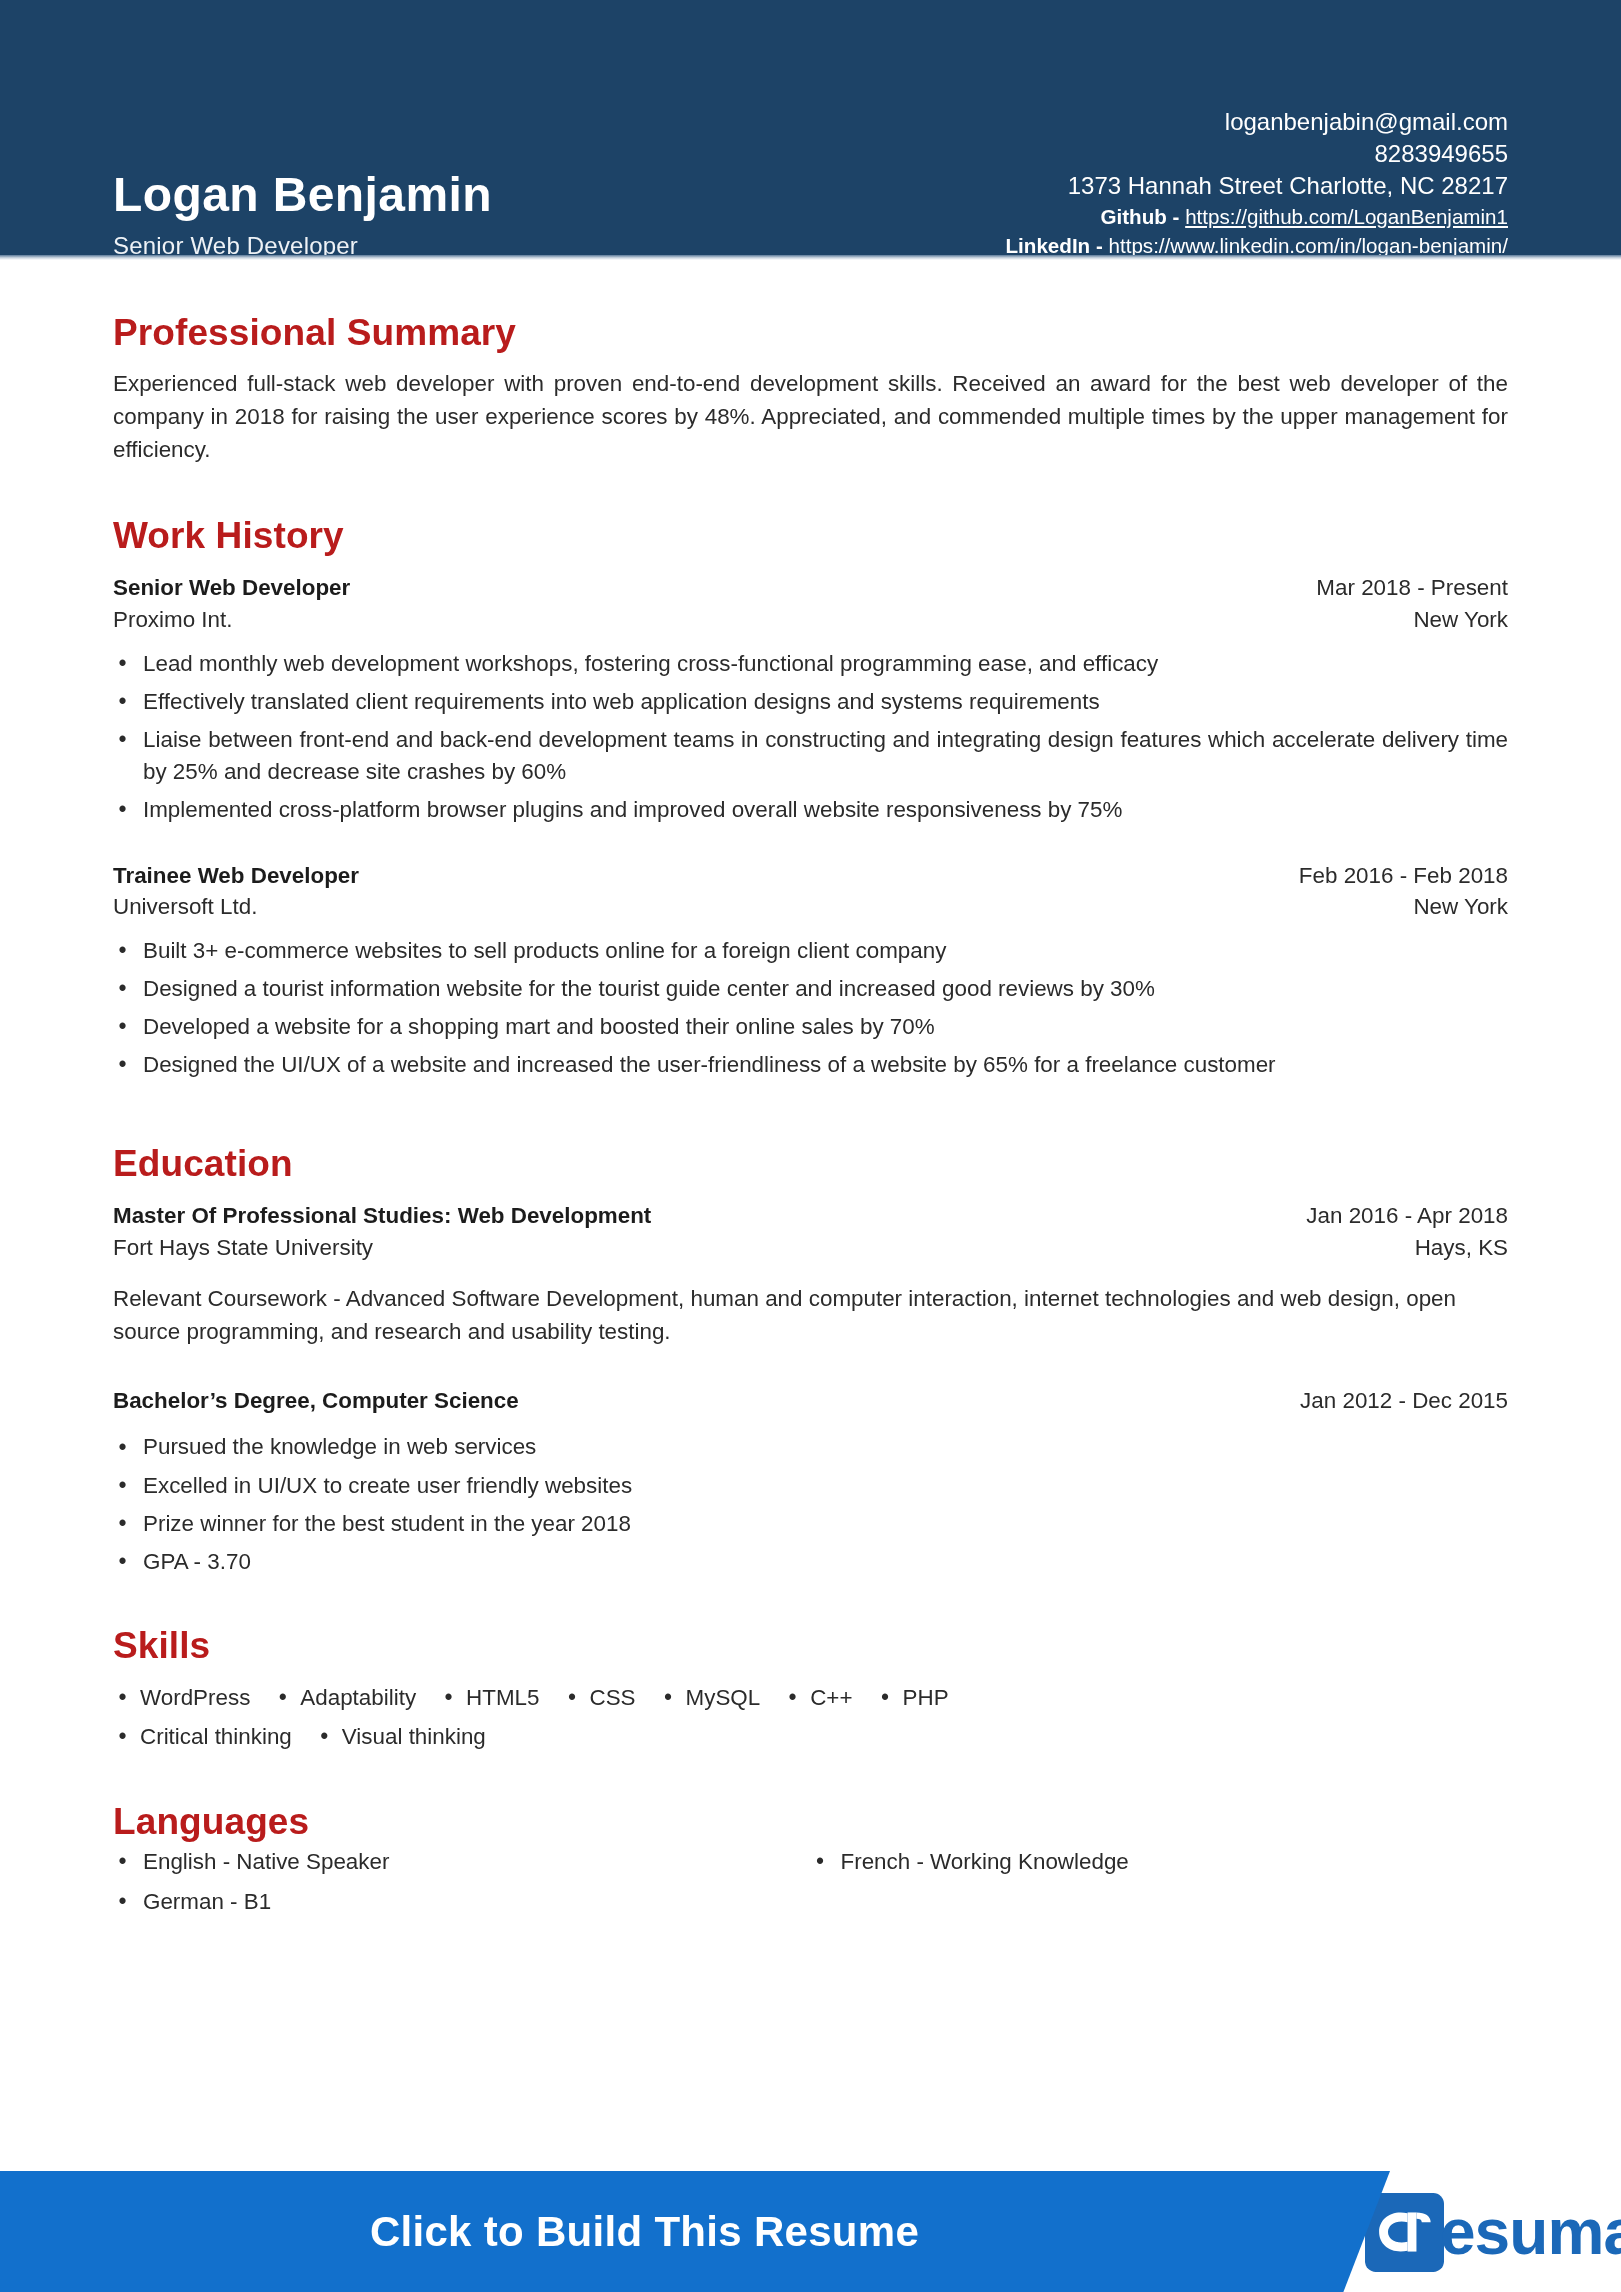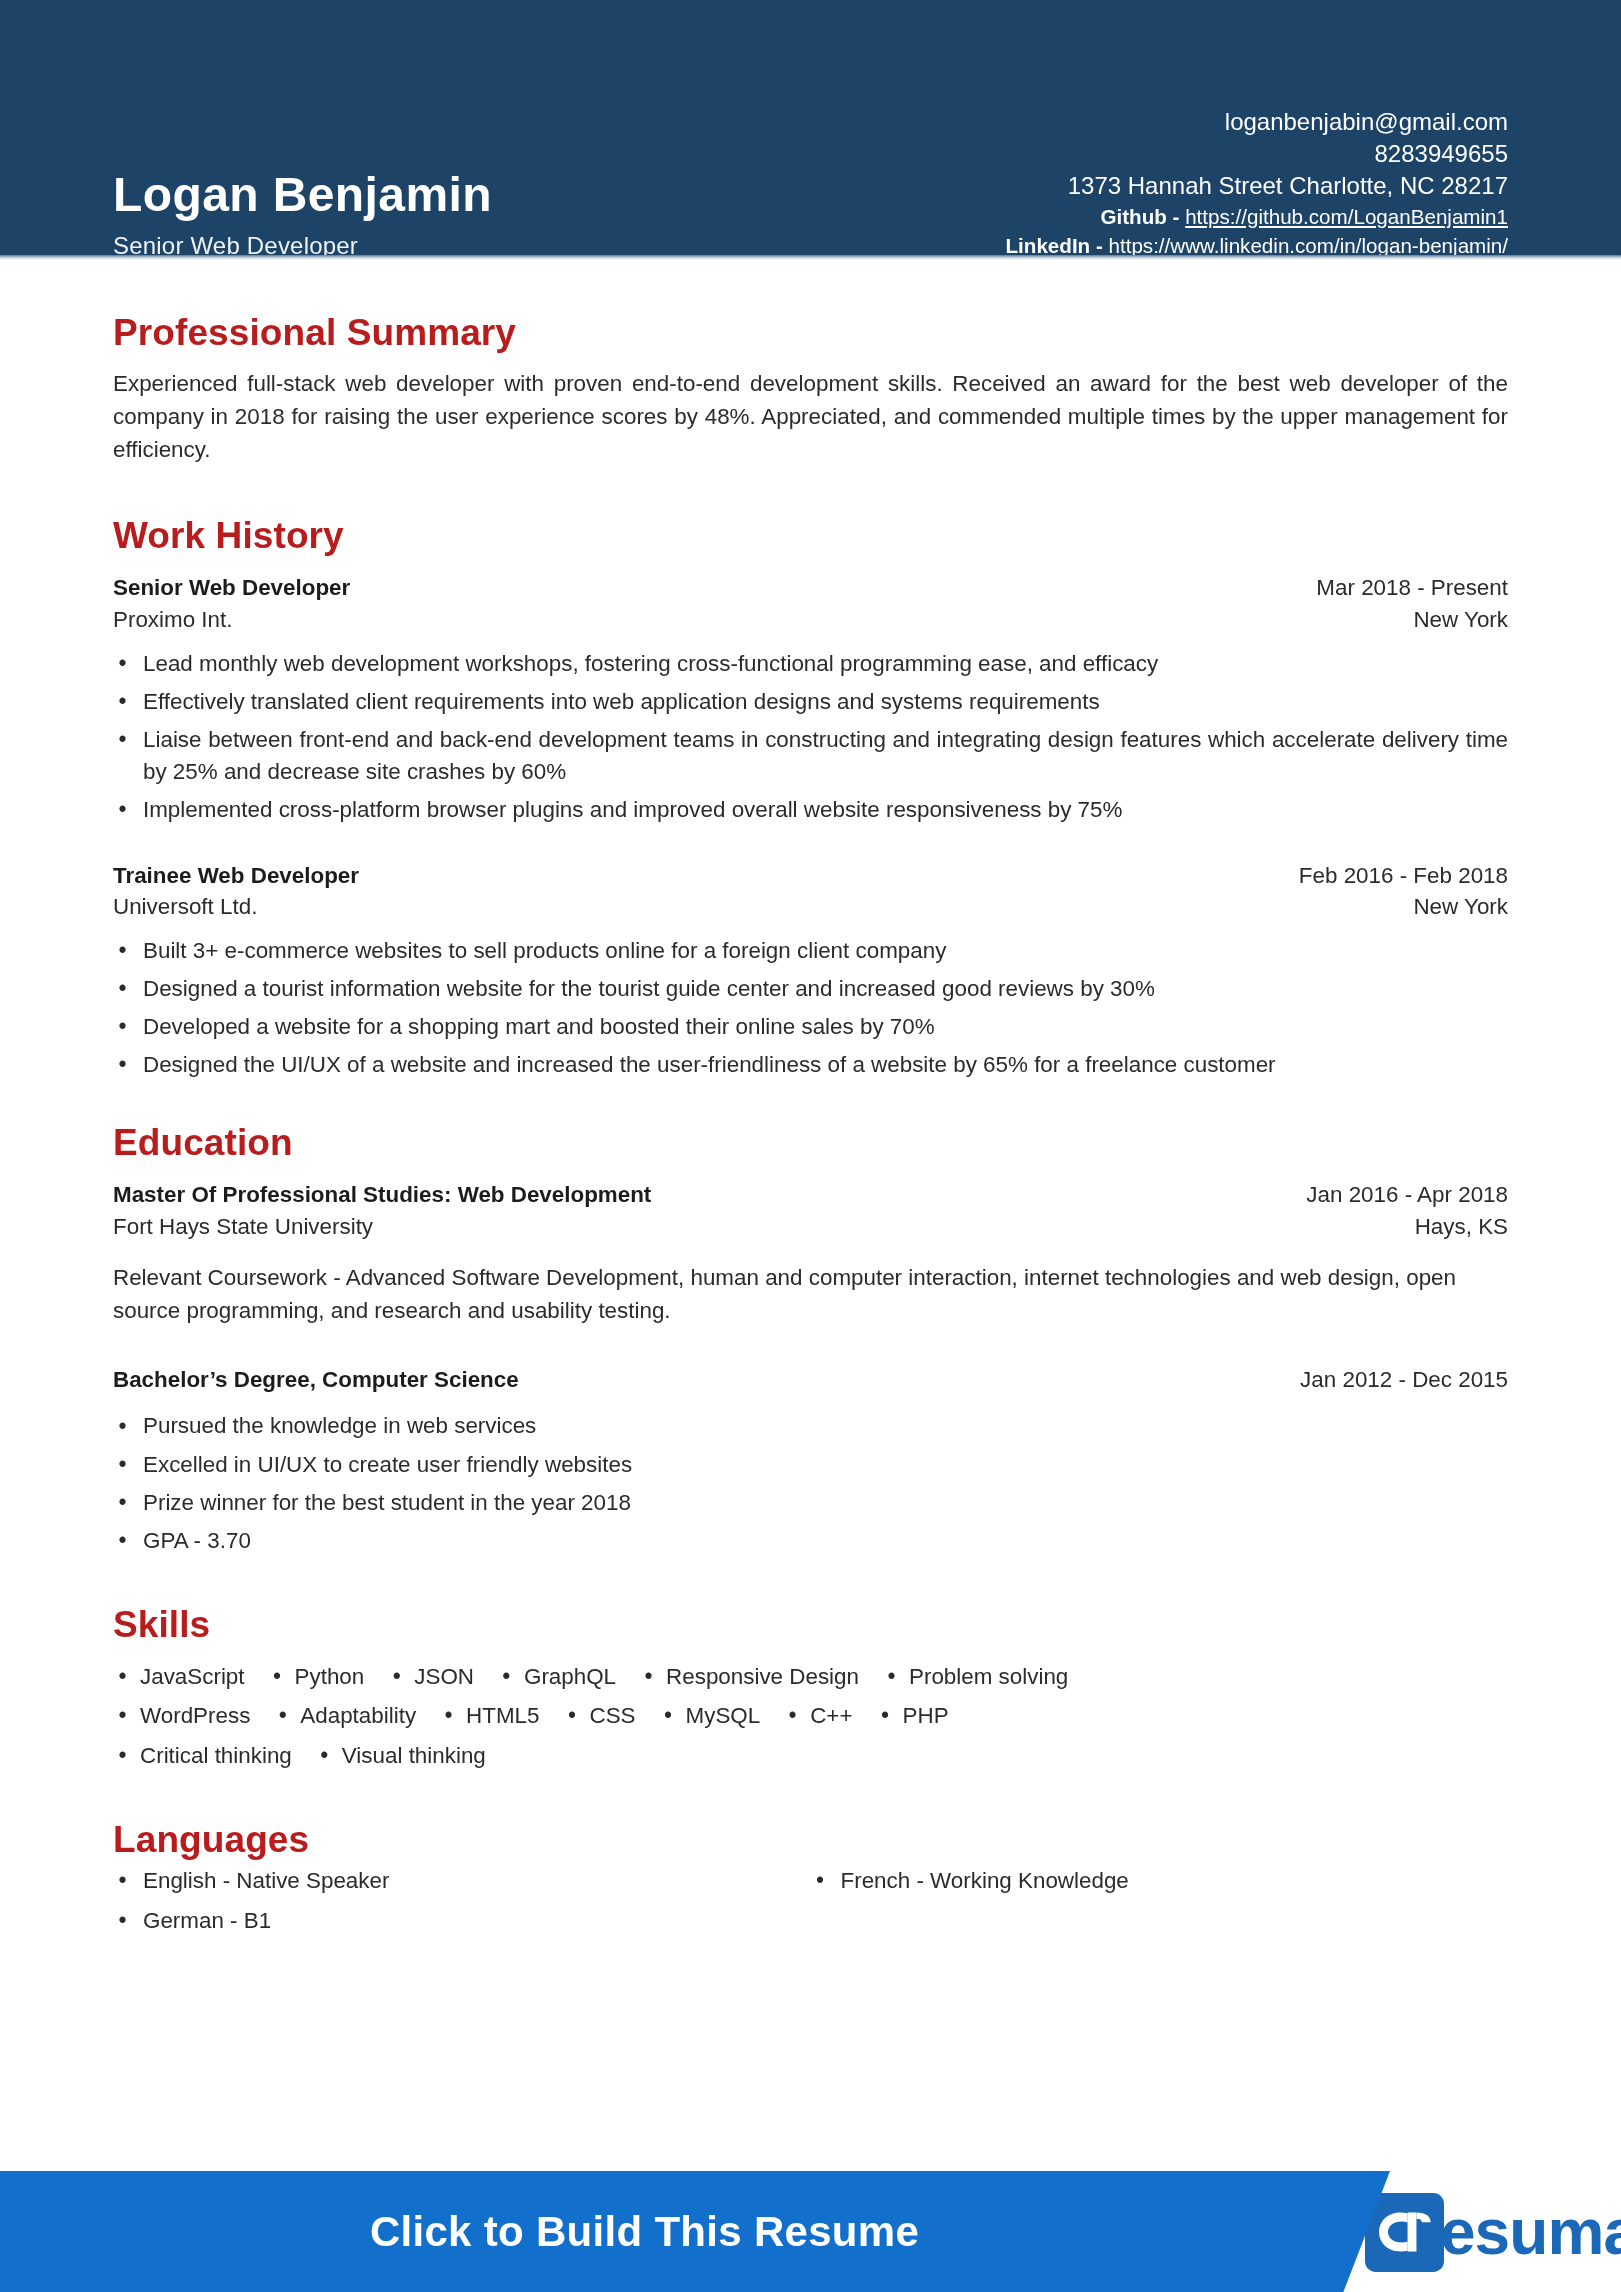--- a/index.html
+++ b/index.html
@@ -326,21 +326,21 @@
         </div>
         <ul class="bullets">
           <li>Built 3+ e-commerce websites to sell products online for a foreign client company</li>
           <li>Designed a tourist information website for the tourist guide center and increased good reviews by 30%</li>
           <li>Developed a website for a shopping mart and boosted their online sales by 70%</li>
           <li>Designed the UI/UX of a website and increased the user-friendliness of a website by 65% for a freelance customer</li>
         </ul>
       </div>
     </div>
 
-    <div class="section" style="margin-top:41px;">
+    <div class="section" style="margin-top:62px;">
       <div class="section-title">Education</div>
 
       <div class="entry" style="margin-top:15px;">
         <div class="entry-row">
           <span class="left">Master Of Professional Studies: Web Development</span>
           <span class="right">Jan 2016  -  Apr 2018</span>
         </div>
         <div class="entry-row sub">
           <span class="left">Fort Hays State University</span>
           <span class="right">Hays, KS</span>
@@ -359,28 +359,20 @@
           <li>Prize winner for the best student in the year 2018</li>
           <li>GPA - 3.70</li>
         </ul>
       </div>
     </div>
 
     <div class="section" style="margin-top:47px;">
       <div class="section-title">Skills</div>
 
       <div style="margin-top:15px;">
-        <div class="skill-row">
-          <span class="skill-item">JavaScript</span>
-          <span class="skill-item">Python</span>
-          <span class="skill-item">JSON</span>
-          <span class="skill-item">GraphQL</span>
-          <span class="skill-item">Responsive Design</span>
-          <span class="skill-item">Problem solving</span>
-        </div>
         <div class="skill-row">
           <span class="skill-item">WordPress</span>
           <span class="skill-item">Adaptability</span>
           <span class="skill-item">HTML5</span>
           <span class="skill-item">CSS</span>
           <span class="skill-item">MySQL</span>
           <span class="skill-item">C++</span>
           <span class="skill-item">PHP</span>
         </div>
         <div class="skill-row">

